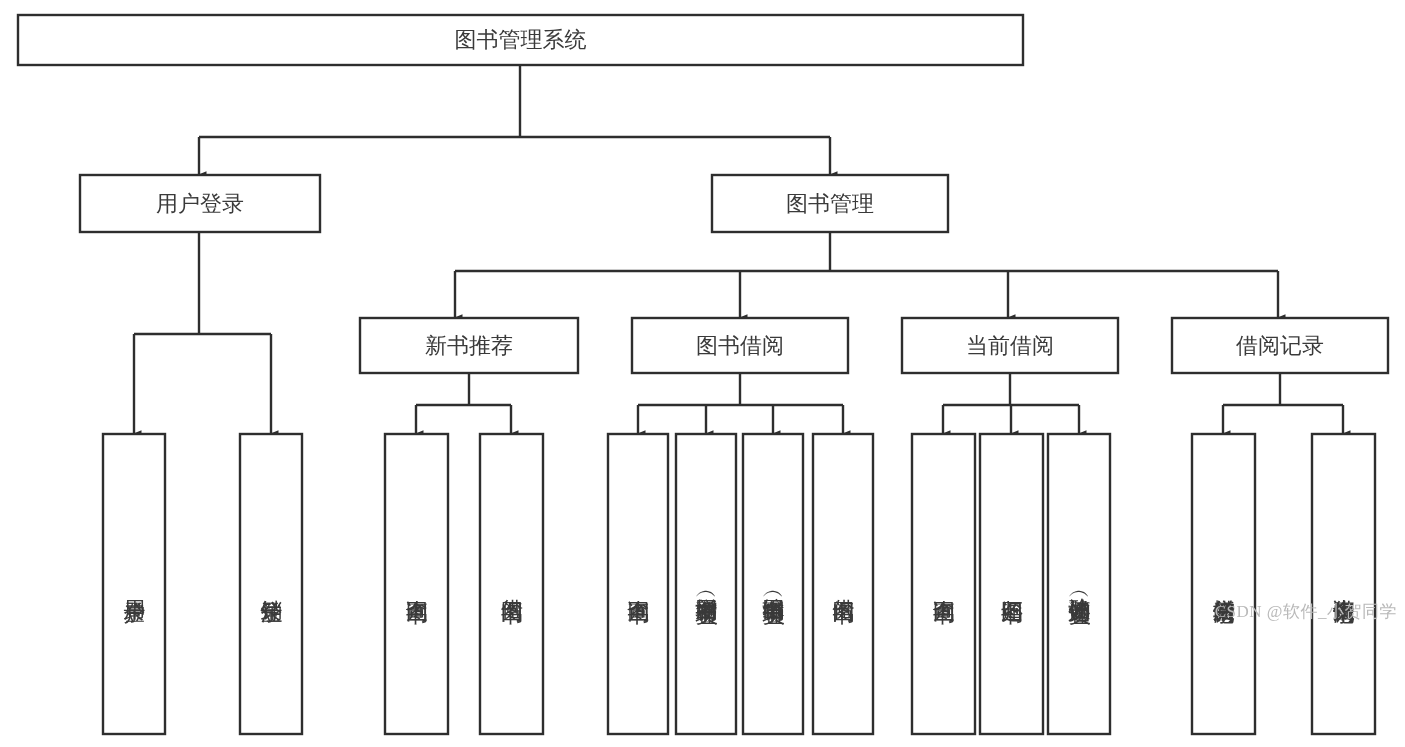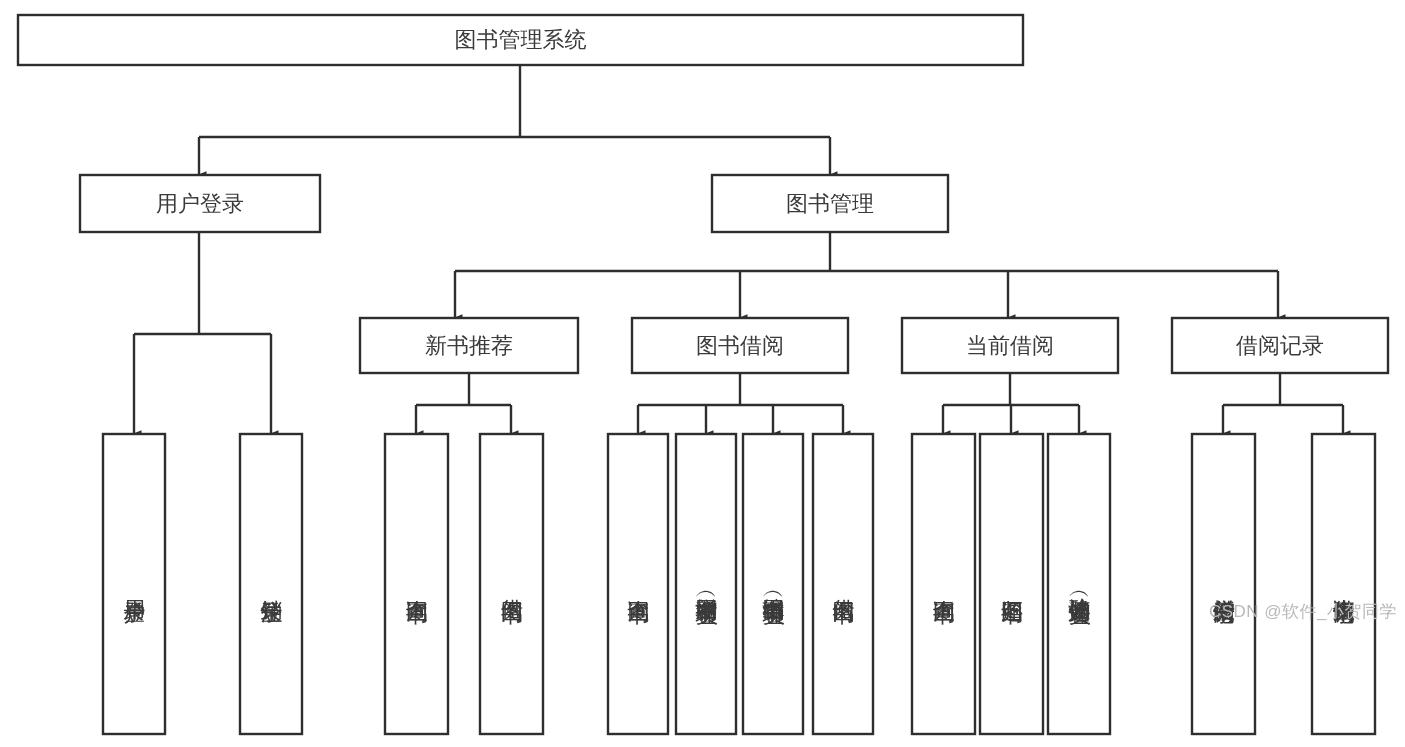--- a/index.html
+++ b/index.html
@@ -44,21 +44,21 @@
     stroke-width:2.4;
     fill:none;
     stroke-linecap:butt;
   }
   .watermark{
     position:absolute;
     right:8px;
     bottom:2px;
     color:#b9b9b9;
     font-size:17px;
-    font-family:Liberation Sans, sans-serif;
+    font-family:Liberation Serif, serif;
     letter-spacing:0.5px;
     user-select:none;
   }
 </style>
 </head>
 <body>
 
 <div id="diagram-root">
 
   <svg id="tree" viewBox="0 0 1405 747">

